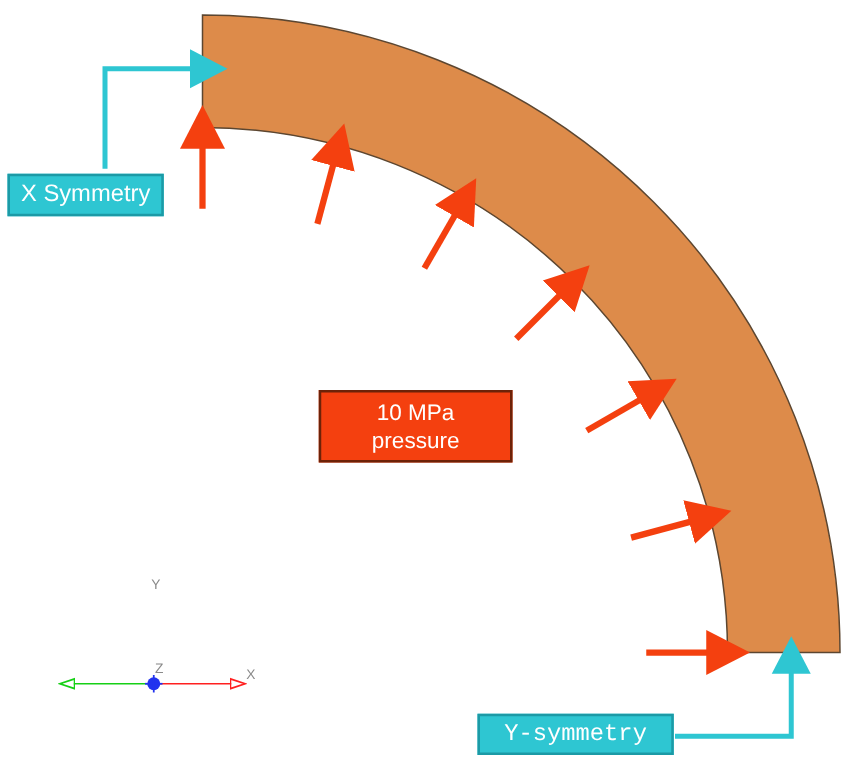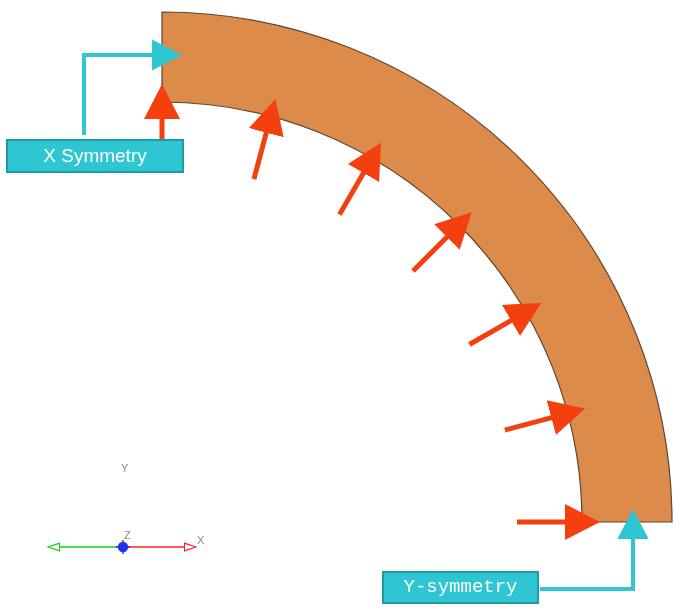--- a/index.html
+++ b/index.html
@@ -37,21 +37,21 @@
     user-select: none;
   }
   .callout-sym {
     background: #2ec6d2;
     border: 2px solid #1c9aa6;
     font-size: 19px;
   }
   #label-x-symmetry {
     left: 6px;
     top: 139px;
-    width: 178px;
+    width: 125px;
     height: 34px;
   }
   #label-y-symmetry {
     left: 382px;
     top: 571px;
     width: 157px;
     height: 33px;
     font-family: Liberation Mono, monospace;
   }
   #label-pressure {
@@ -131,18 +131,22 @@
   </svg>
 
   <div class="callout callout-sym" id="label-x-symmetry">
     <span>X Symmetry</span>
   </div>
 
   <div class="callout callout-sym" id="label-y-symmetry">
     <span>Y-symmetry</span>
   </div>
 
+  <div class="callout" id="label-pressure">
+    <span>10 MPa</span>
+    <span class="line2">pressure</span>
+  </div>
 
   <div class="axis-label" id="axis-label-y">Y</div>
   <div class="axis-label" id="axis-label-x">X</div>
   <div class="axis-label" id="axis-label-z">Z</div>
 
 </div>
 
 </body></html>

